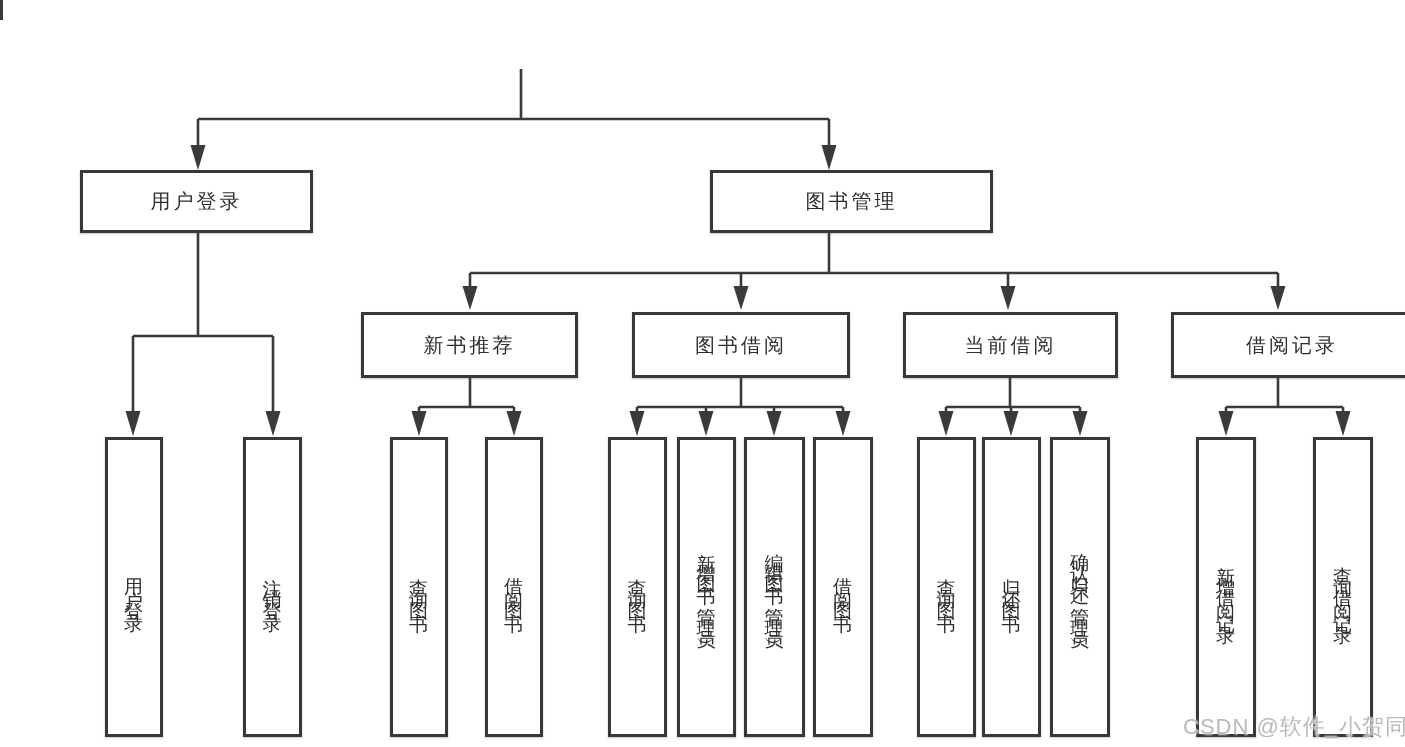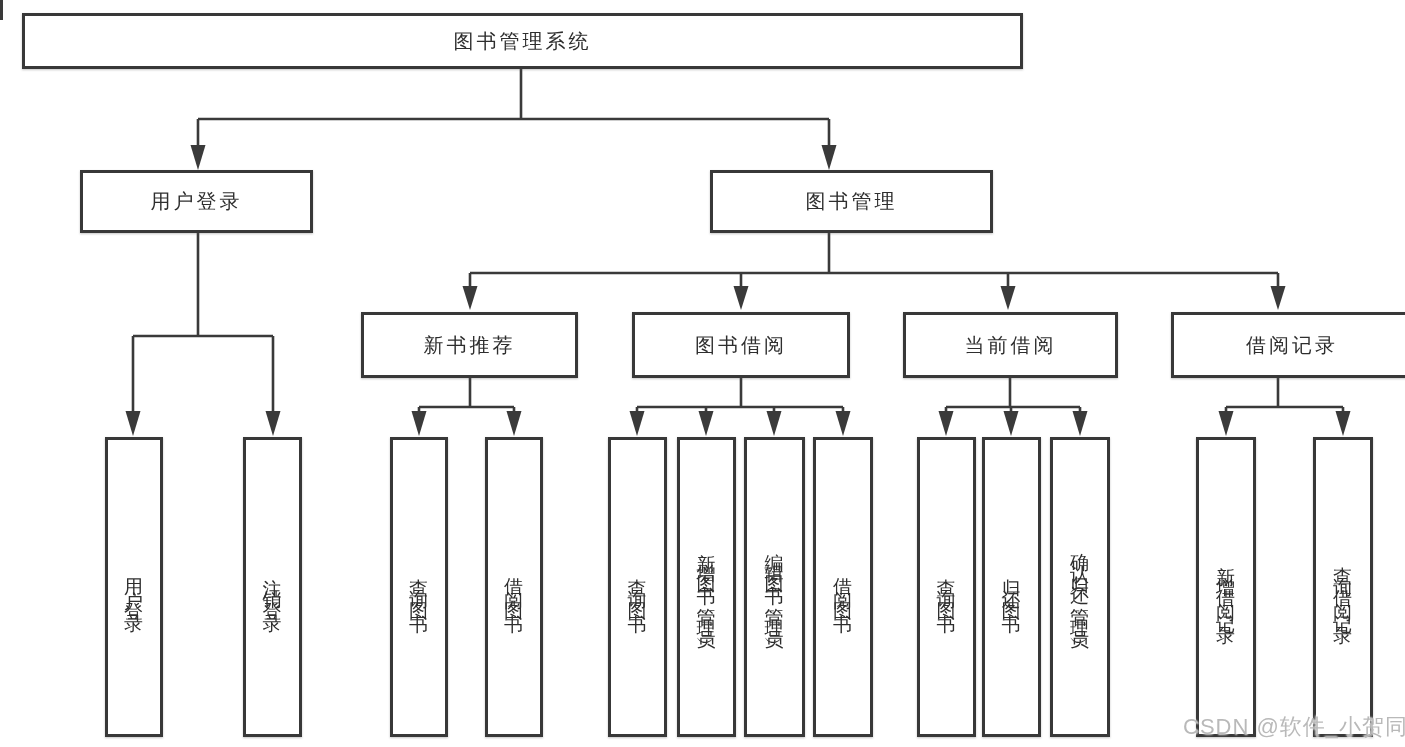--- a/index.html
+++ b/index.html
@@ -89,23 +89,20 @@
     <polygon points="1003.5,411 1018.5,411 1011,436" fill="#3a3a3a"></polygon>
     <polygon points="1072.5,411 1087.5,411 1080,436" fill="#3a3a3a"></polygon>
 
     <path d="M1278,378 V407 M1226,407 H1343 M1226,407 V415 M1343,407 V415" stroke="#3a3a3a" stroke-width="2.6" fill="none"></path>
     <polygon points="1218.5,411 1233.5,411 1226,436" fill="#3a3a3a"></polygon>
     <polygon points="1335.5,411 1350.5,411 1343,436" fill="#3a3a3a"></polygon>
   </svg>
 
   <div class="edge-artifact"></div>
 
-  <div class="hbox" style="left:22px;top:13px;width:1001px;height:56px;">
-    <span class="htext">图书管理系统</span>
-  </div>
 
   <div class="hbox" style="left:80px;top:170px;width:233px;height:63px;">
     <span class="htext">用户登录</span>
   </div>
   <div class="hbox" style="left:710px;top:170px;width:283px;height:63px;">
     <span class="htext">图书管理</span>
   </div>
 
   <div class="hbox" style="left:361px;top:312px;width:217px;height:66px;">
     <span class="htext">新书推荐</span>

